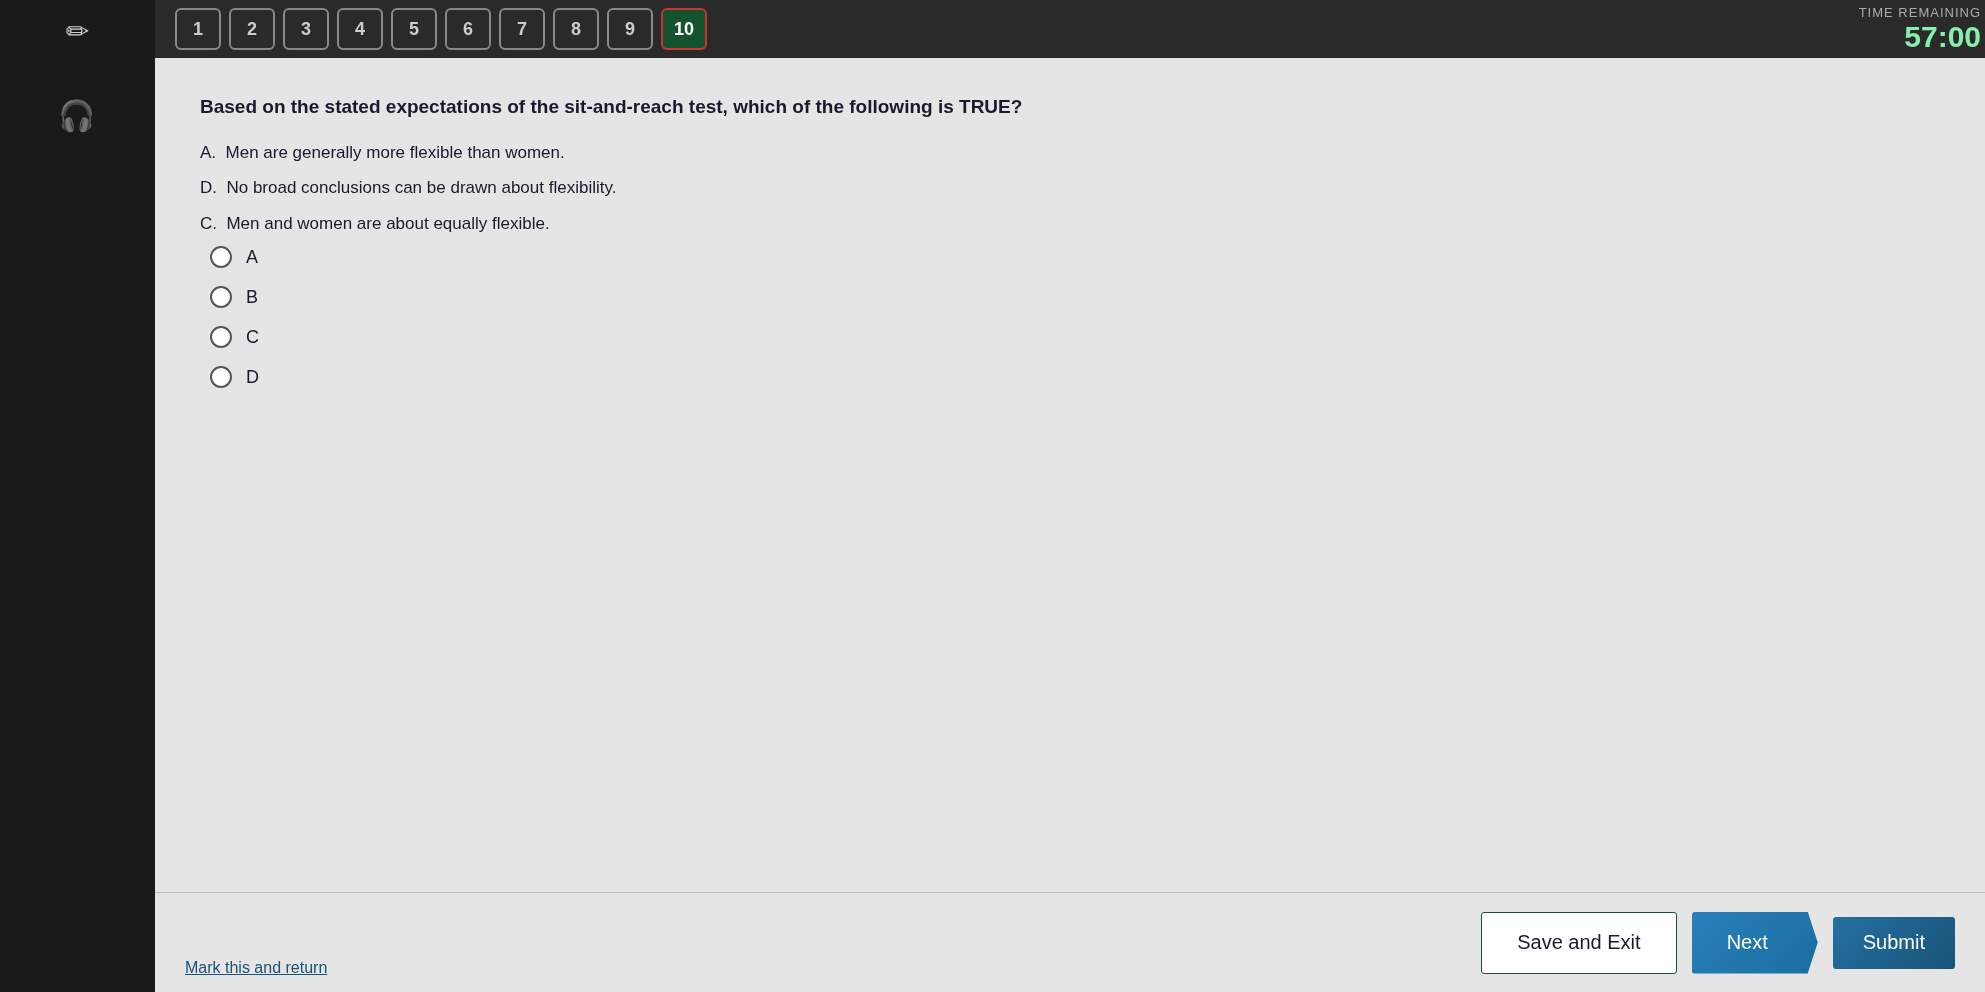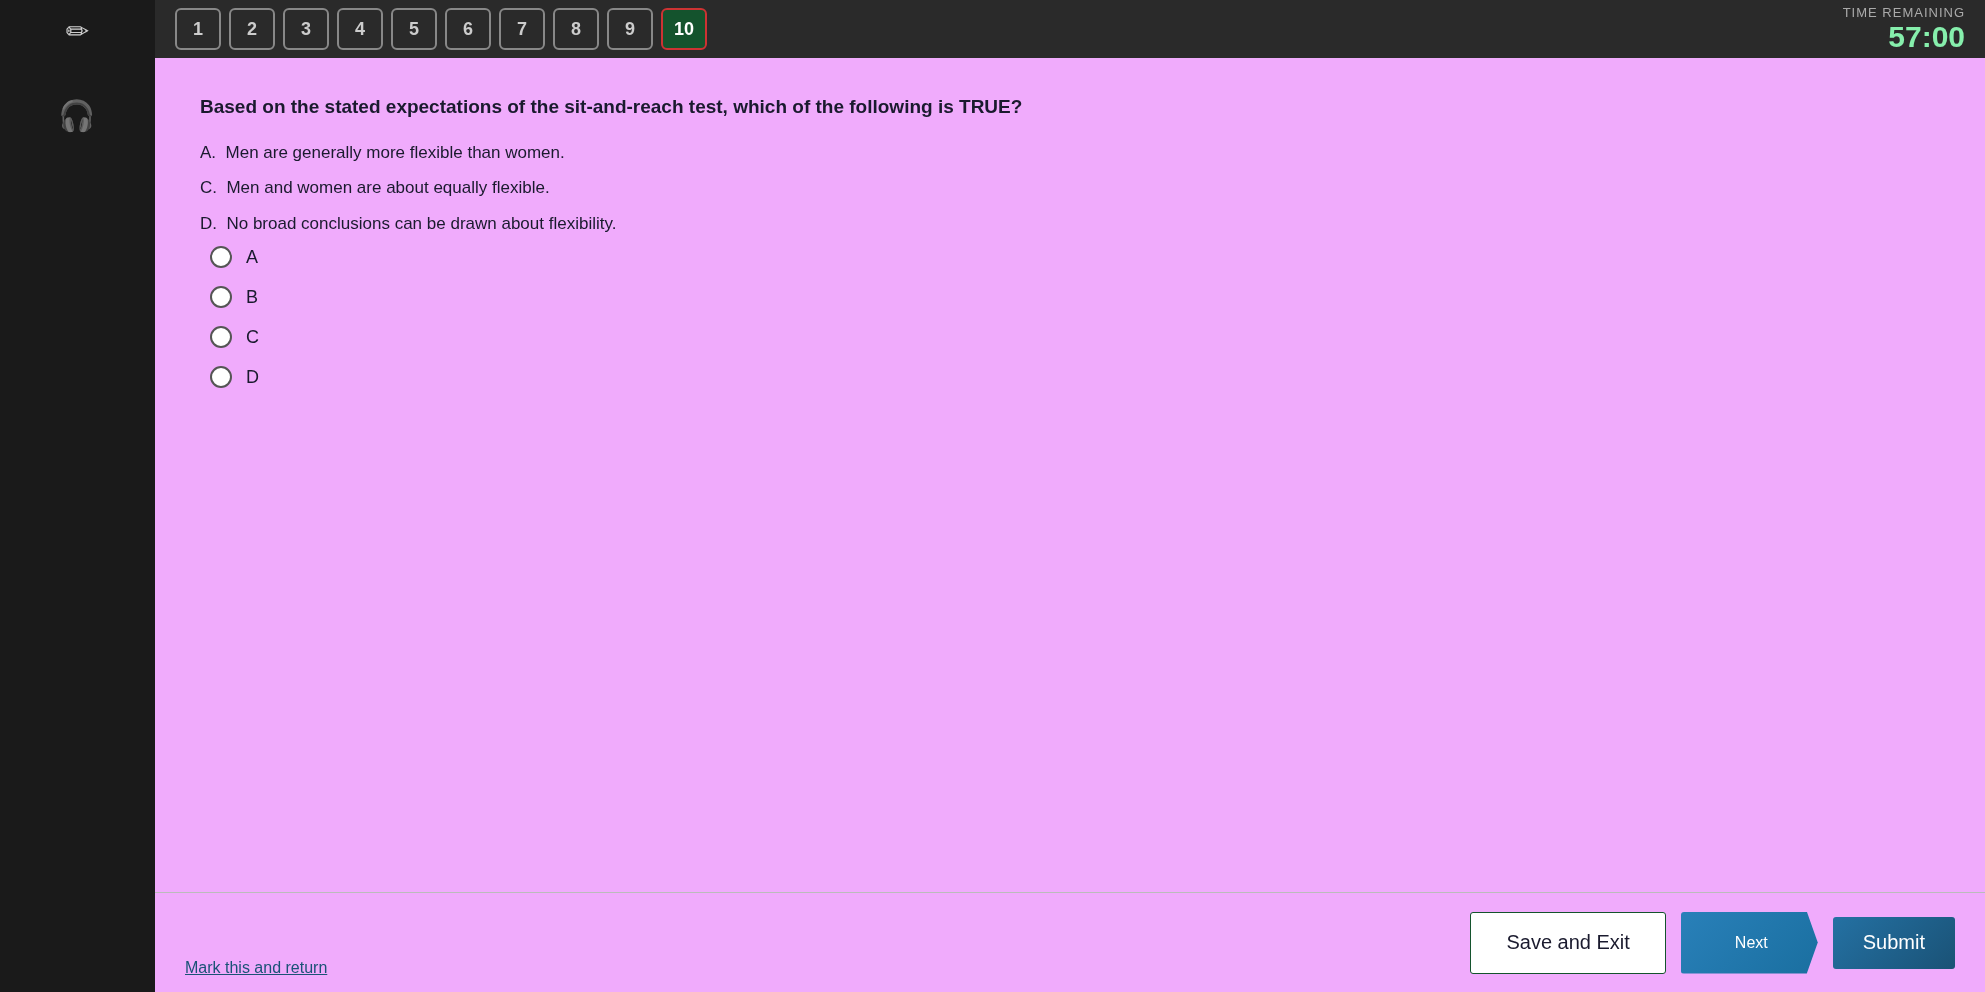--- a/index.html
+++ b/index.html
@@ -69,21 +69,21 @@
     }
 
     .question-num.active {
       background: #14532d;
       border-color: #cc3333;
       color: white;
     }
 
     .time-display {
       position: absolute;
-      right: 20px;
+      right: 4px;
       top: 5px;
       color: #ccc;
       text-align: right;
     }
 
     .time-label {
       font-size: 13px;
       letter-spacing: 1px;
       color: #aaa;
     }
@@ -94,21 +94,21 @@
       color: #86efac;
     }
 
     
     .main-content {
       position: absolute;
       left: 155px;
       top: 58px;
       right: 0;
       bottom: 0;
-      background: #f0abfc;
+      background: #e5e5e5;
       display: flex;
       flex-direction: column;
     }
 
     .question-area {
       flex: 1;
       padding: 35px 45px 20px 45px;
     }
 
     .question-text {
@@ -189,24 +189,24 @@
       background: white;
       border: 1px solid #14532d;
       font-size: 20px;
       color: #1a1a2e;
       cursor: pointer;
       border-radius: 3px;
     }
 
     .btn-next {
       height: 62px;
-      padding: 0 54px;
+      padding: 0 35px;
       background: linear-gradient(135deg, #2980b9, #1a6fa0);
       border: none;
-      font-size: 16px;
+      font-size: 20px;
       color: white;
       cursor: pointer;
       border-radius: 3px;
       position: relative;
       clip-path: polygon(0 0, 92% 0, 100% 50%, 92% 100%, 0 100%);
       padding-right: 50px;
     }
 
     .btn-submit {
       height: 52px;
@@ -247,24 +247,24 @@
 
 <div class="main-content">
   <div class="question-area">
 
     <div class="question-text">Based on the stated expectations of the sit-and-reach test, which of the following is TRUE?</div>
 
     <div class="answer-choice">
       <span>A.</span>&nbsp;&nbsp;<span>Men are generally more flexible than women.</span>
     </div>
     <div class="answer-choice">
+      <span>D.</span>&nbsp;&nbsp;<span>No broad conclusions can be drawn about flexibility.</span>
+    </div>
+    <div class="answer-choice">
       <span>C.</span>&nbsp;&nbsp;<span>Men and women are about equally flexible.</span>
-    </div>
-    <div class="answer-choice">
-      <span>D.</span>&nbsp;&nbsp;<span>No broad conclusions can be drawn about flexibility.</span>
     </div>
 
 
     <div class="radio-options">
       <label class="radio-option">
         <div class="radio-circle"></div>
         <span class="radio-label">A</span>
       </label>
       <label class="radio-option">
         <div class="radio-circle"></div>

